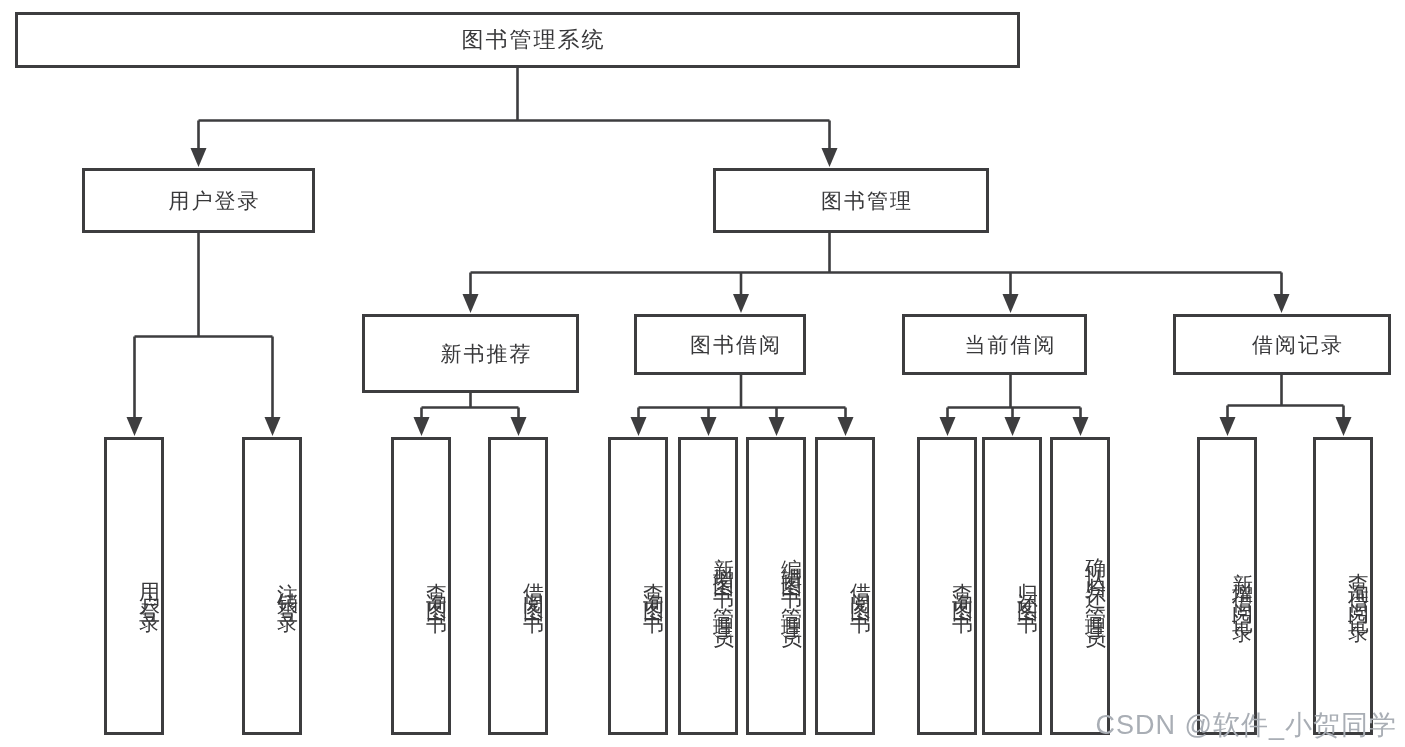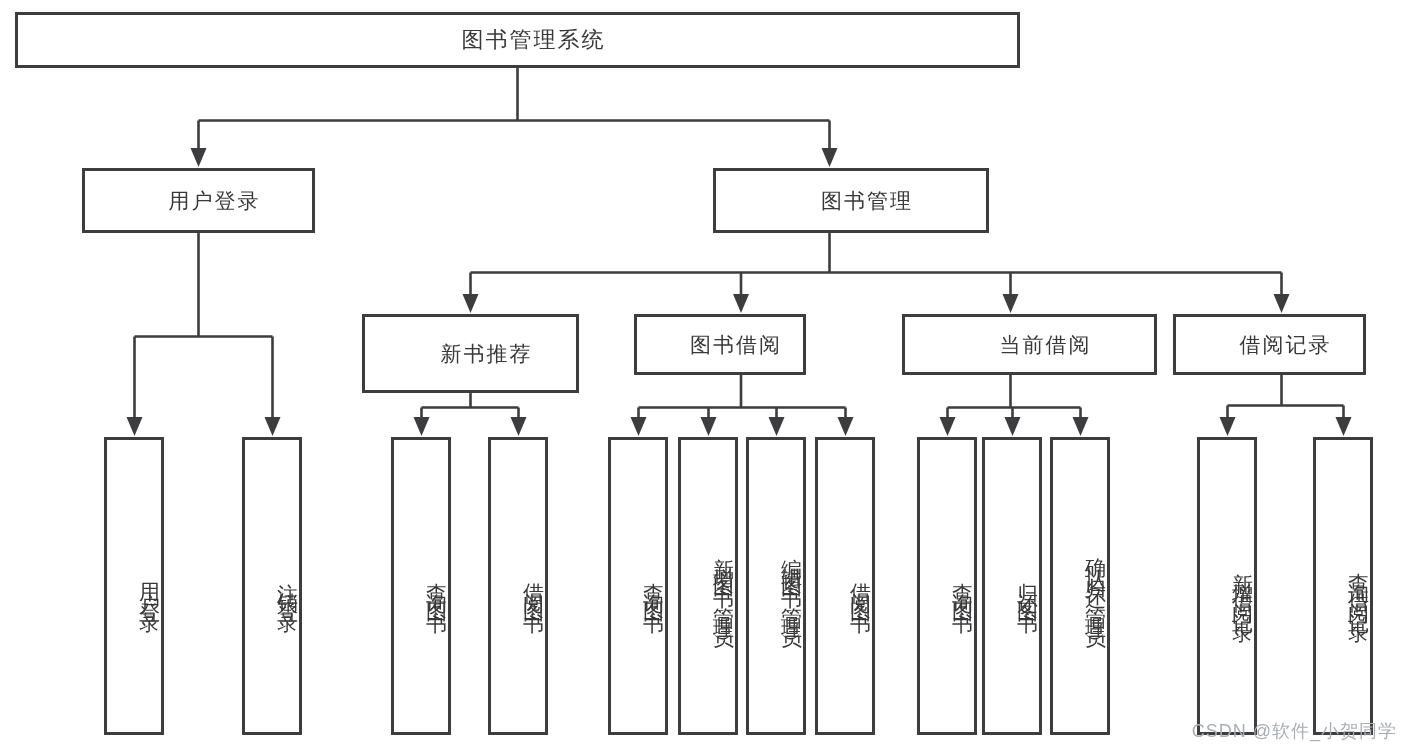--- a/index.html
+++ b/index.html
@@ -49,21 +49,21 @@
     writing-mode:vertical-rl;
     text-orientation:mixed;
     font-size:21px;
     letter-spacing:10px;
     line-height:1;
   }
   .watermark{
     position:absolute;
     right:8px;
     bottom:4px;
-    font-size:18px;
+    font-size:27px;
     color:var(--wm);
     letter-spacing:1px;
     z-index:3;
   }
 </style>
 </head>
 <body>
 
 <div class="canvas">
 
@@ -146,24 +146,24 @@
   <div class="node h-node" style="left:713px;top:168px;width:276px;height:65px">
     <span>图书管理</span>
   </div>
 
   <div class="node h-node" style="left:362px;top:314px;width:217px;height:79px">
     <span>新书推荐</span>
   </div>
   <div class="node h-node" style="left:634px;top:314px;width:172px;height:61px">
     <span>图书借阅</span>
   </div>
-  <div class="node h-node" style="left:902px;top:314px;width:255px;height:61px">
+  <div class="node h-node" style="left:902px;top:314px;width:185px;height:61px">
     <span>当前借阅</span>
   </div>
-  <div class="node h-node" style="left:1173px;top:314px;width:193px;height:61px">
+  <div class="node h-node" style="left:1173px;top:314px;width:218px;height:61px">
     <span>借阅记录</span>
   </div>
 
   <div class="node leaf" style="left:104px">
     <span>用户登录</span>
   </div>
   <div class="node leaf" style="left:242px">
     <span>注销登录</span>
   </div>
 

